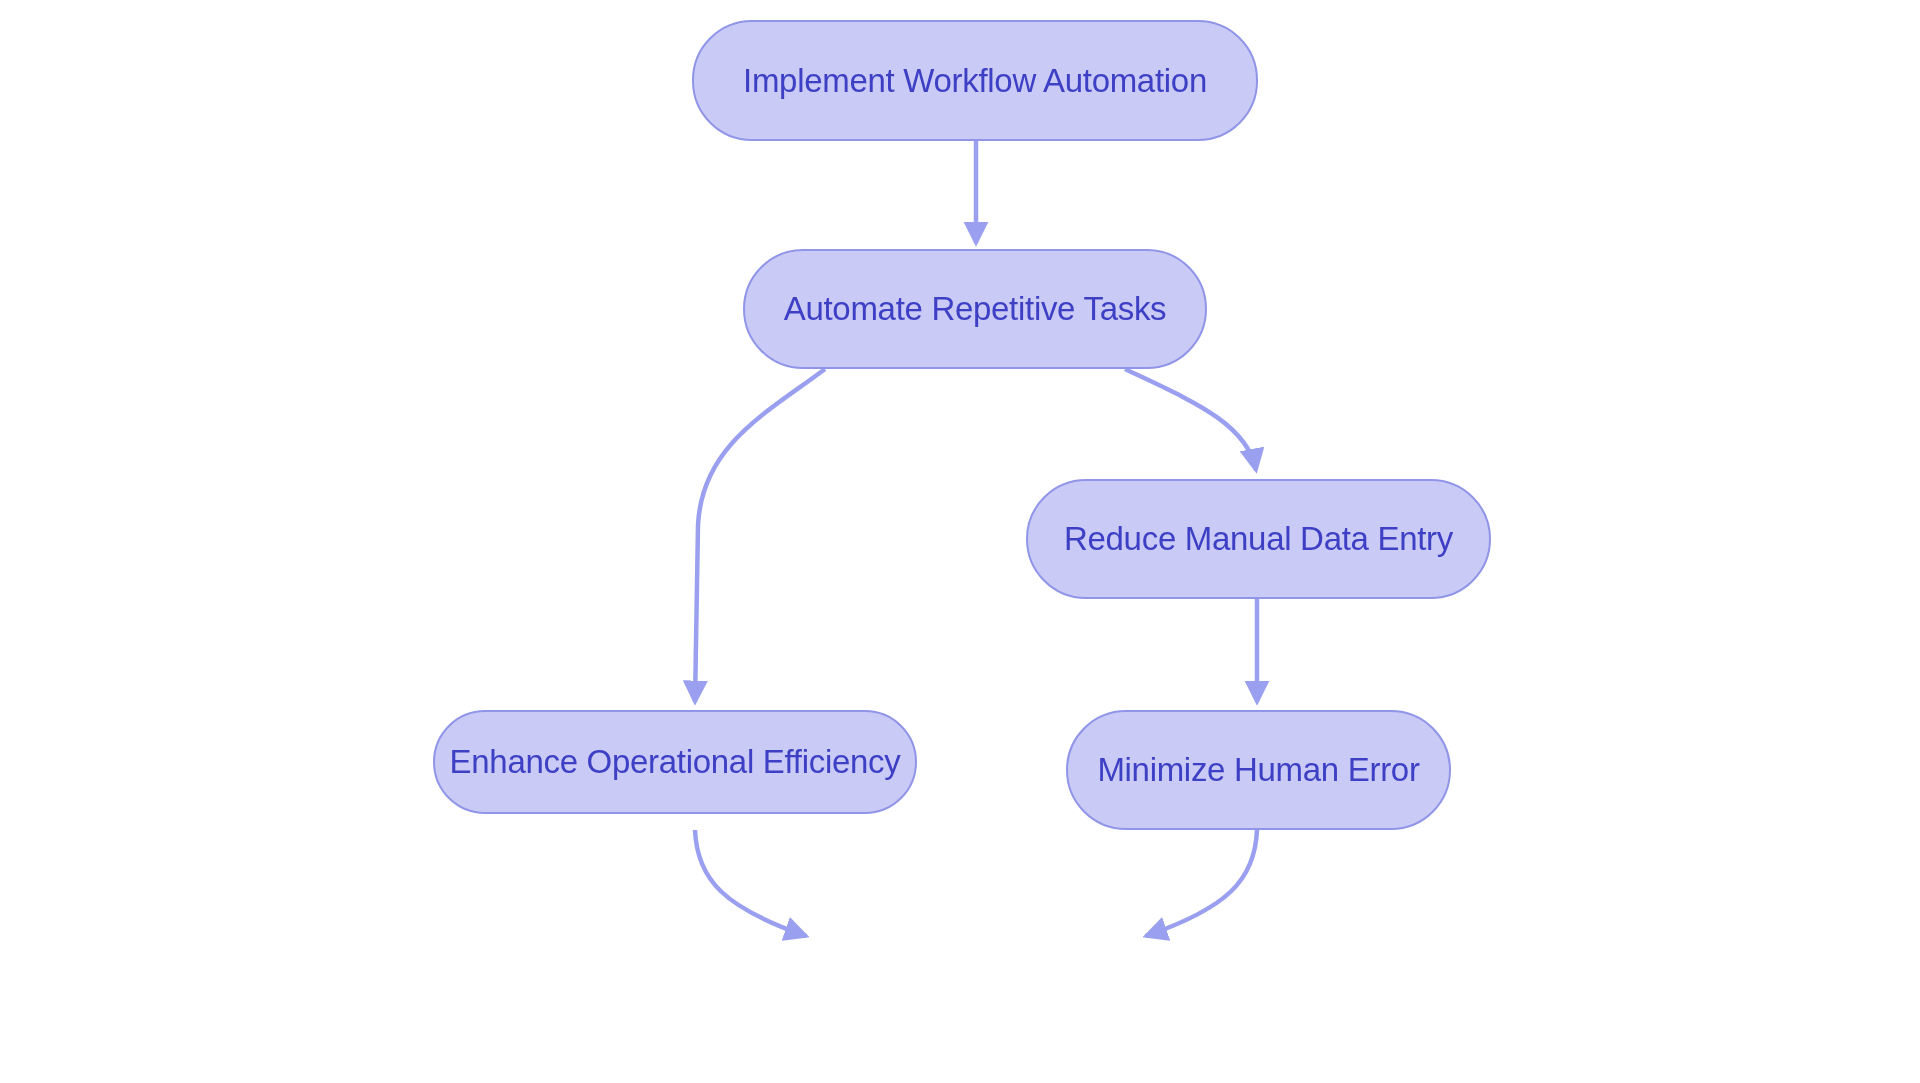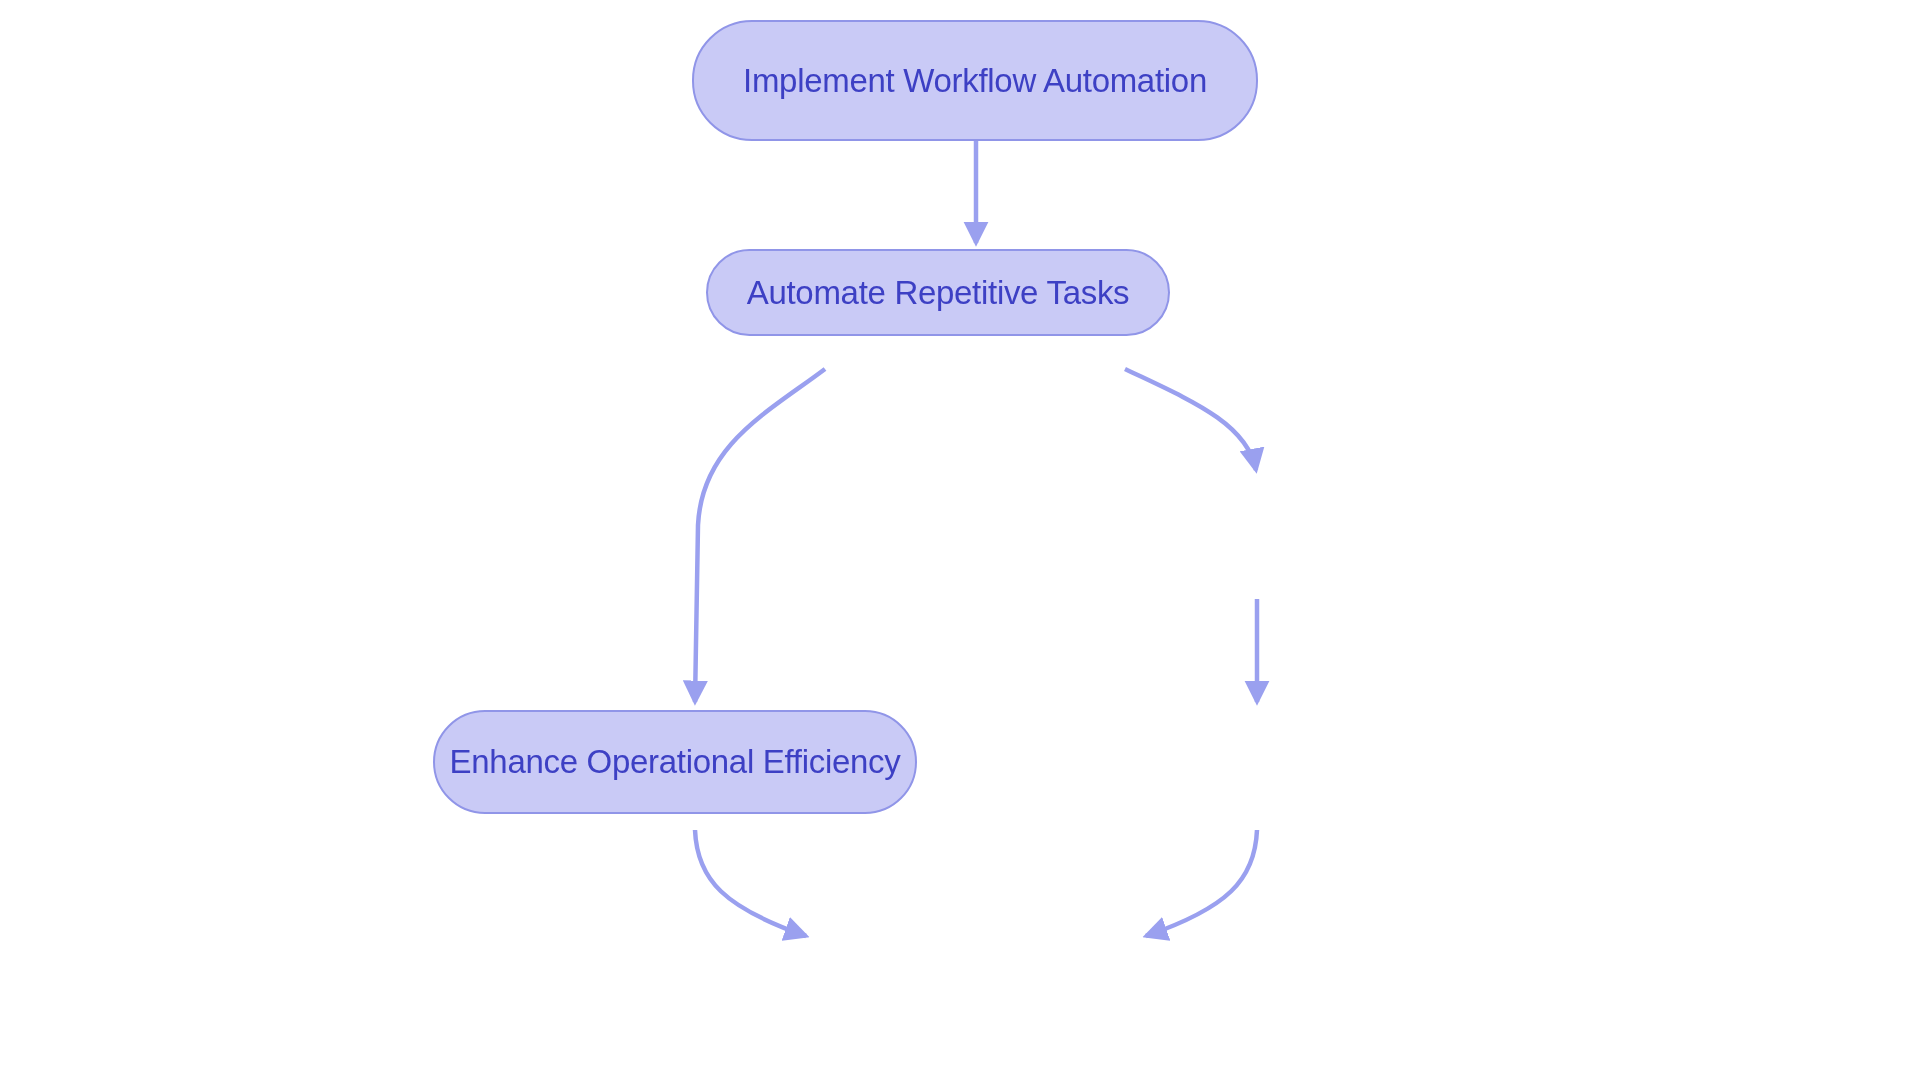--- a/index.html
+++ b/index.html
@@ -31,21 +31,21 @@
     display: flex;
     align-items: center;
     justify-content: center;
     color: #3d40c4;
     font-size: 33px;
     letter-spacing: -0.3px;
     white-space: nowrap;
     text-align: left;
   }
   .node-1 { left: 692px;  top: 20px;  width: 566px; height: 121px; }
-  .node-2 { left: 706px;  top: 249px; width: 464px; height: 87px; }
+  .node-2 { left: 743px;  top: 249px; width: 464px; height: 120px; }
   .node-3 { left: 1026px; top: 479px; width: 465px; height: 120px; }
   .node-4 { left: 433px;  top: 710px; width: 484px; height: 104px; }
   .node-5 { left: 1066px; top: 710px; width: 385px; height: 120px; }
   .node-6 { left: 746px;  top: 941px; width: 459px; height: 121px; }
 </style>
 </head>
 <body>
 
 <div class="canvas">
 
@@ -66,20 +66,26 @@
   </svg>
 
   <div class="node node-1">
     <span>Implement Workflow Automation</span>
   </div>
 
   <div class="node node-2">
     <span>Automate Repetitive Tasks</span>
   </div>
 
+  <div class="node node-3">
+    <span>Reduce Manual Data Entry</span>
+  </div>
 
   <div class="node node-4">
     <span>Enhance Operational Efficiency</span>
   </div>
 
+  <div class="node node-5">
+    <span>Minimize Human Error</span>
+  </div>
 
 
 </div>
 
 </body></html>

